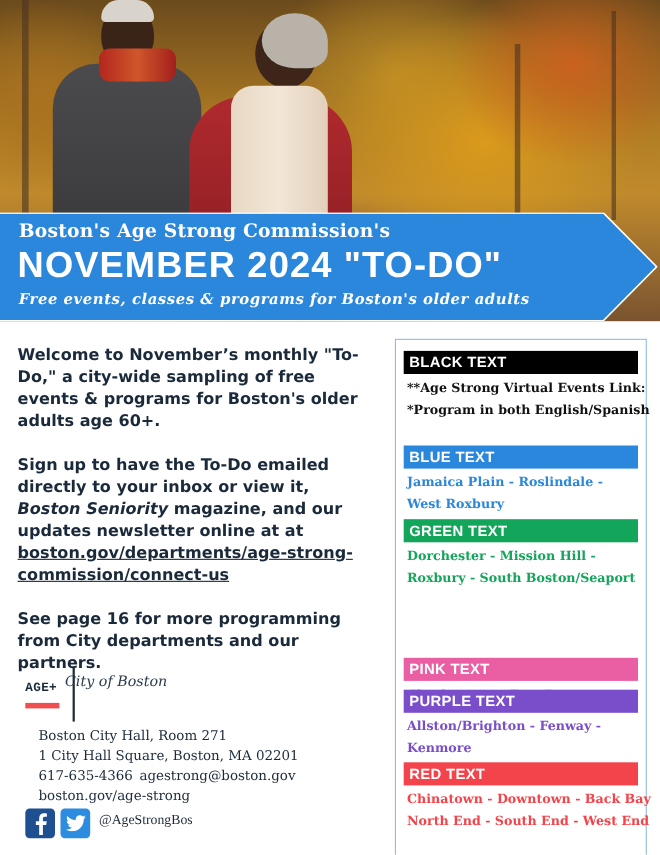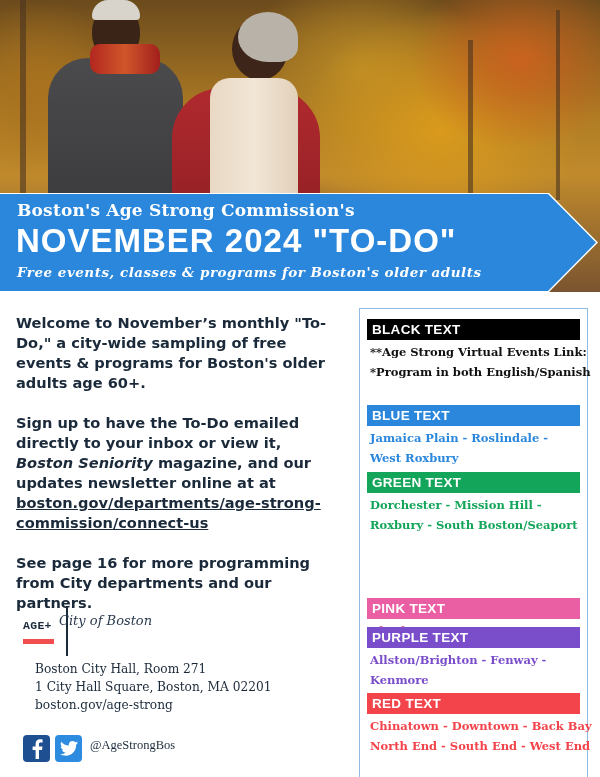--- a/index.html
+++ b/index.html
@@ -174,20 +174,23 @@
   <div class="age-bar"></div>
   <div class="logo-divider"></div>
   <div class="logo-text">
     <div>City of Boston</div>
   </div>
 </div>
 
 <div class="contact">
   <div>Boston City Hall, Room 271</div>
   <div>1 City Hall Square, Boston, MA 02201</div>
+  <div>
+    <span>617-635-4366</span><span class="sp"></span><span>agestrong@boston.gov</span>
+  </div>
   <div>boston.gov/age-strong</div>
 </div>
 
 <div class="social">
   <div class="soc-icon soc-fb">
     <svg width="14" height="20" viewBox="0 0 14 20">
         <path d="M9 20V11h3l.5-3.5H9V5.3C9 4.3 9.3 3.6 10.8 3.6H12.6V.5C12.3.4 11.2.3 10 .3 7.4.3 5.6 1.9 5.6 4.8v2.7h-3V11h3v9z" fill="#fff"></path>
       </svg>
   </div>
   <div class="soc-icon soc-tw">

